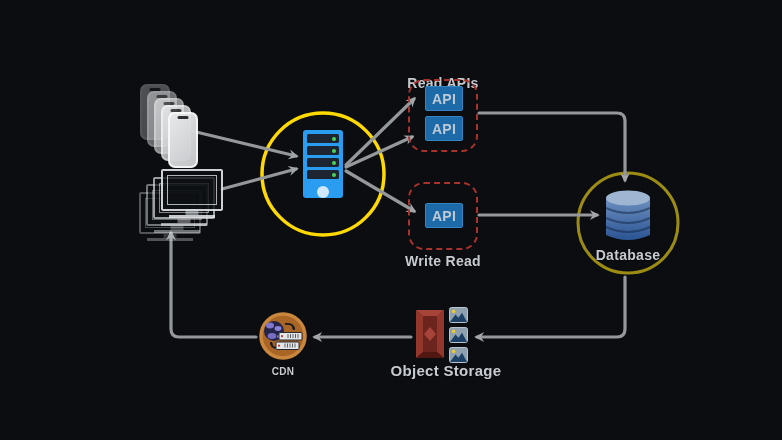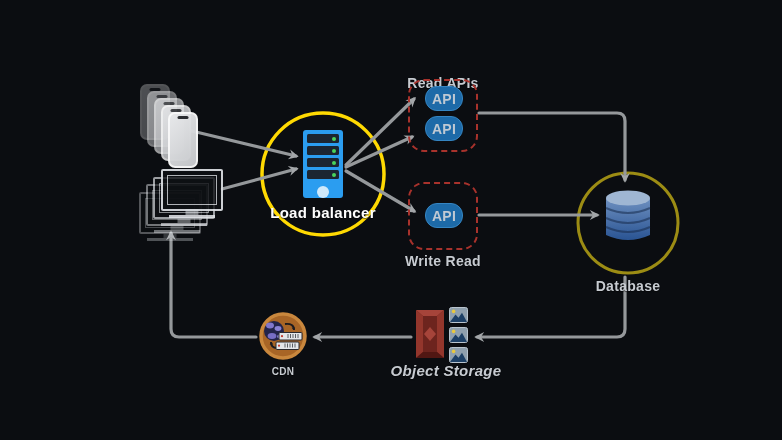--- a/index.html
+++ b/index.html
@@ -55,32 +55,32 @@
   .power-dot{width:12px;height:12px;border-radius:50%;background:#cfe9fb;margin:7px auto 0 auto;}
   .lb-label{left:323px;top:204px;font-size:15px;color:#fdfdfd;}
   
   .api-group{
     position:absolute;border:2.5px dashed #a8322c;border-radius:16px;
     box-sizing:border-box;width:70px;
   }
   .read-group{left:408px;top:79px;height:73px;}
   .write-group{left:408px;top:182px;height:68px;}
   .api-box{
-    position:absolute;left:15px;width:38px;height:25px;border-radius:12px;
+    position:absolute;left:15px;width:38px;height:25px;border-radius:2px;
     background:#1d6aa8;border:1.5px solid #3585c2;box-sizing:border-box;
     color:#bfc9d3;font-weight:bold;font-size:14px;letter-spacing:.3px;
     display:flex;align-items:center;justify-content:center;
   }
   .api-1{top:5px;} .api-2{top:35px;} .api-3{top:19px;}
   .read-title{left:443px;top:55px;margin-top:20px;}
   .write-title{left:443px;top:253px;}
   
-  .db-label{left:628px;top:247px;margin-top:31px;}
+  .db-label{left:628px;top:247px;}
   .cdn-label{left:283px;top:366px;font-size:10px;}
-  .os-label{left:446px;top:362px;font-size:15px;font-style:italic;}
+  .os-label{left:446px;top:362px;font-size:15px;}
   .photo-icons{left:449px;top:307px;width:20px;height:58px;}
   .photo-icons svg{display:block;margin-bottom:4px;}
 </style>
 </head>
 <body>
 
 <div class="stage">
 
   <svg class="layer" width="782" height="440" viewBox="0 0 782 440">
     <defs>
@@ -129,21 +129,20 @@
       </div>
   </div>
 
   <div class="abs server">
     <div class="slot"></div>
     <div class="slot"></div>
     <div class="slot"></div>
     <div class="slot"></div>
     <div class="power-dot"></div>
   </div>
-  <div class="label lb-label">Load balancer</div>
 
   <div class="label read-title">Read APIs</div>
   <div class="api-group read-group">
     <div class="api-box api-1">API</div>
     <div class="api-box api-2">API</div>
   </div>
 
   <div class="api-group write-group">
     <div class="api-box api-3">API</div>
   </div>

